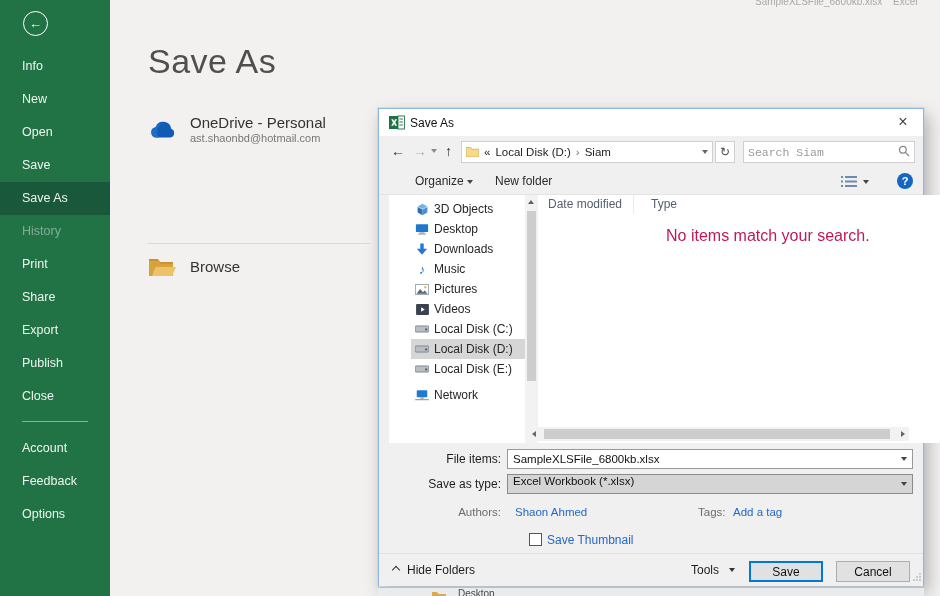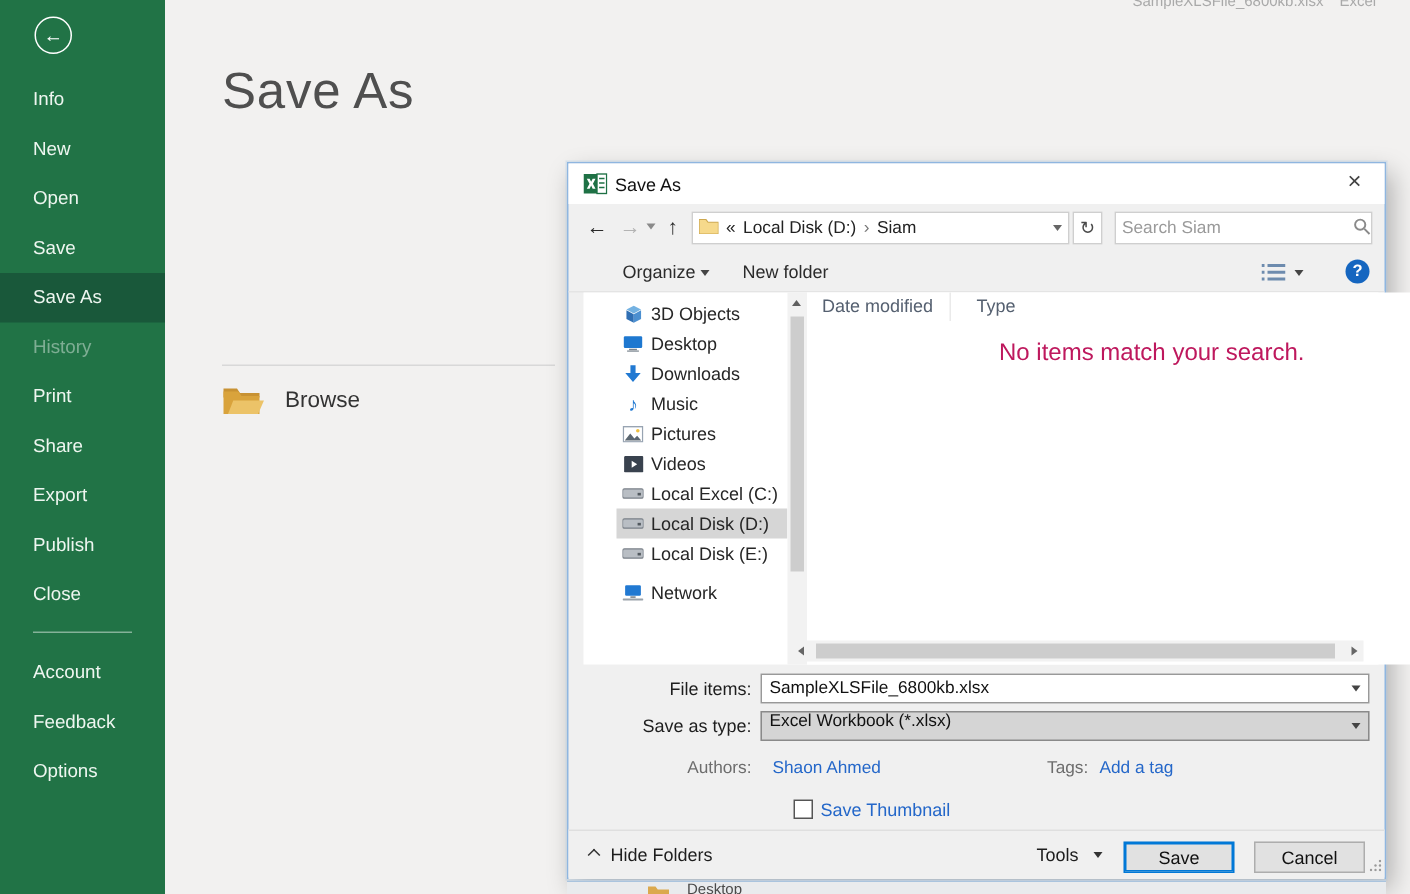--- a/index.html
+++ b/index.html
@@ -31,21 +31,21 @@
   .titlebar{position:absolute;left:0;top:0;width:100%;height:27px;background:#fff}
   .dlg-title{position:absolute;left:31px;top:7px;font-size:12px;color:#111}
   .close-x{position:absolute;right:9px;top:3px;width:22px;height:20px;text-align:center;font-size:16px;line-height:20px;color:#444}
 
   .navrow{position:absolute;left:0;top:28px;width:100%;height:30px}
   .navglyph{position:absolute;top:6px;font-size:14px;color:#2a2a2a}
   .addrbox,.refbox,.searchbox{position:absolute;top:4px;height:22px;background:#fff;border:1px solid #cfcfcf;display:flex;align-items:center}
   .addrbox{left:82px;width:252px;padding:0 4px;gap:5px;font-size:11.5px;color:#222;white-space:nowrap}
   .refbox{left:336px;width:20px;justify-content:center;font-size:12px;color:#4a4a4a}
   .searchbox{left:364px;width:172px;padding:0 4px}
-  .searchbox input{flex:1;border:0;outline:none;font-size:11.5px;color:#333;background:transparent;font-family:Liberation Sans, sans-serif}
+  .searchbox input{flex:1;border:0;outline:none;font-size:11.5px;color:#333;background:transparent;font-family:Liberation Mono, monospace}
   .searchbox input::placeholder{color:#9a9a9a}
 
   .toolrow{position:absolute;left:0;top:60px;width:100%;height:26px;border-bottom:1px solid #e4e4e4;font-size:12px;color:#2b2b2b}
 
   .content{position:absolute;left:10px;top:86px;width:586px;height:248px;background:#fff}
   .treepane{position:absolute;left:0;top:0;width:136px;height:248px;overflow:hidden;padding-top:4px}
   .tree-row{height:20px;display:flex;align-items:center;gap:5px;padding-left:4px;margin-left:22px;font-size:12px;color:#262626;white-space:nowrap}
   .tree-row.selected{background:#d6d6d6}
   .ticon{width:14px;height:14px;flex:0 0 14px;display:flex;align-items:center;justify-content:center}
   .vsb{position:absolute;left:136px;top:0;width:13px;height:248px;background:#f2f2f2}
@@ -110,20 +110,30 @@
     <div class="side-div"></div>
     <div style="position:absolute;left:0;top:432px;width:110px">
       <div class="side-item">Account</div>
       <div class="side-item">Feedback</div>
       <div class="side-item">Options</div>
     </div>
   </div>
 
   <div class="bs-title">Save As</div>
 
+  <div class="abs" style="left:122px;top:110px;width:258px;height:44px">
+    <span class="abs" style="left:26px;top:10px">
+      <svg width="30" height="21" viewBox="0 0 32 21">
+        <path d="M9 18a5.6 5.6 0 0 1-.9-11.1A8.6 8.6 0 0 1 24.7 8.6a4.9 4.9 0 0 1-.8 9.4z" fill="#0f5bb5"></path>
+        <path d="M9 18a5.6 5.6 0 0 1-.9-11.1 8.6 8.6 0 0 1 7.6-4A9.4 9.4 0 0 0 12.2 18z" fill="#1b6ec6"></path>
+      </svg>
+    </span>
+    <div class="place-label abs" style="left:68px;top:4px">OneDrive - Personal</div>
+    <div class="place-sub abs" style="left:68px;top:22px">ast.shaonbd@hotmail.com</div>
+  </div>
 
 
 
   <div class="bs-div"></div>
 
   <div class="abs" style="left:122px;top:250px;width:258px;height:34px">
     <span class="abs" style="left:26px;top:6px">
       <svg width="28" height="22" viewBox="0 0 28 22">
         <path d="M1 3h9l2 3h13v3H1z" fill="#c89233"></path>
         <path d="M1 20V5h10l2 3h12v12z" fill="#d9a33c"></path>
@@ -255,21 +265,21 @@
           <span>Videos</span>
         </div>
         <div class="tree-row">
           <span class="ticon">
               <svg width="14" height="8" viewBox="0 0 16 9">
                 <rect x="0" y="1" width="16" height="7" rx="1.5" fill="#b9bec4" stroke="#787f87"></rect>
                 <rect x="2" y="4.4" width="7" height="1.6" fill="#5d6holder" fill-opacity="0"></rect>
                 <rect x="11.5" y="4" width="2.5" height="2" fill="#52595f"></rect>
               </svg>
             </span>
-          <span>Local Excel (C:)</span>
+          <span>Local Disk (C:)</span>
         </div>
         <div class="tree-row selected">
           <span class="ticon">
               <svg width="14" height="8" viewBox="0 0 16 9">
                 <rect x="0" y="1" width="16" height="7" rx="1.5" fill="#b9bec4" stroke="#787f87"></rect>
                 <rect x="11.5" y="4" width="2.5" height="2" fill="#52595f"></rect>
               </svg>
             </span>
           <span>Local Disk (D:)</span>
         </div>

